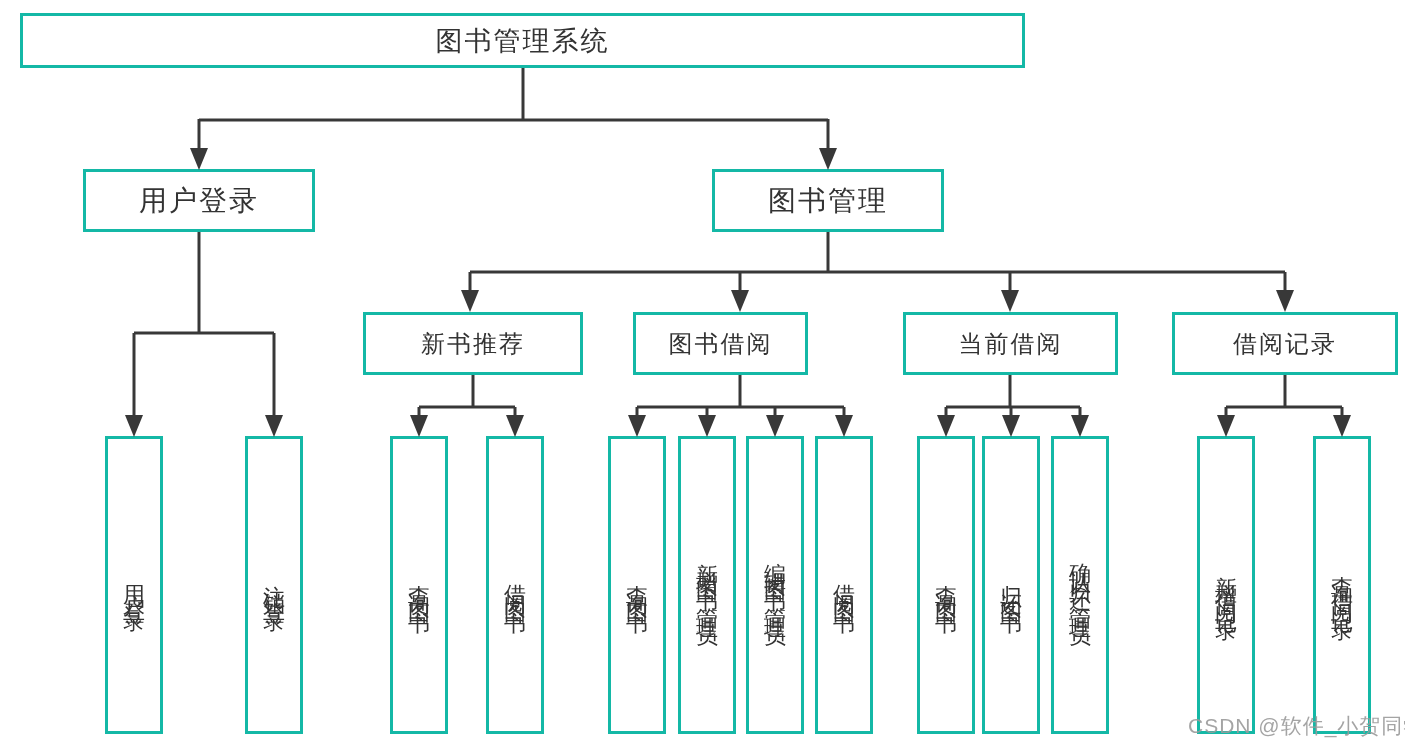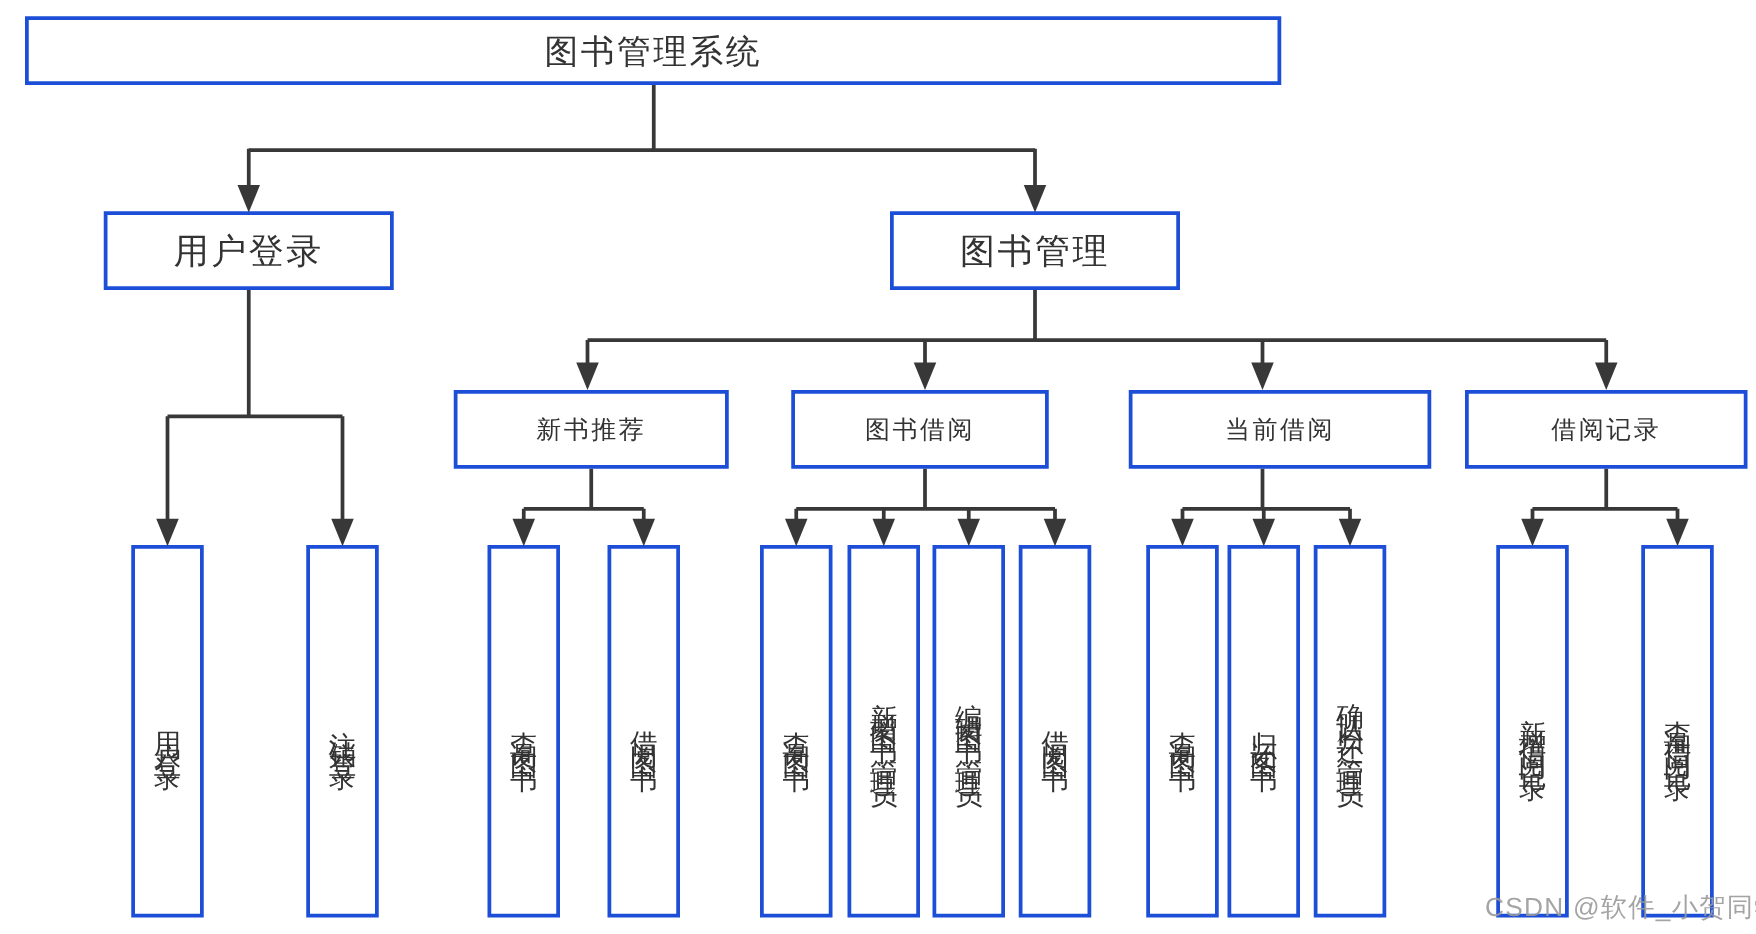--- a/index.html
+++ b/index.html
@@ -15,31 +15,31 @@
     position: absolute;
     left: 0; top: 0;
     width: 1405px; height: 747px;
     z-index: 5;
     pointer-events: none;
   }
   .node {
     position: absolute;
     box-sizing: border-box;
     background: #ffffff;
-    border: 3px solid #1d4ed8;
+    border: 3px solid #14b8a6;
     color: #333333;
     display: flex;
     align-items: center;
     justify-content: center;
     z-index: 1;
     letter-spacing: 2px;
   }
   .root  { left: 20px;  top: 13px;  width: 1005px; height: 55px; font-size: 27px; }
   .lvl2  { top: 169px;  height: 63px; font-size: 28px; }
-  .lvl3  { top: 312px;  height: 63px; font-size: 20px; }
+  .lvl3  { top: 312px;  height: 63px; font-size: 24px; }
   .leaf  { top: 436px;  height: 298px; width: 58px; }
   .leaf span {
     writing-mode: vertical-rl;
     text-orientation: mixed;
     font-size: 22px;
     letter-spacing: 9px;
     line-height: 1;
     color: #333333;
     white-space: nowrap;
   }
@@ -59,22 +59,22 @@
 <body>
 
 <div class="stage">
 
   <div class="node root">图书管理系统</div>
 
   <div class="node lvl2" style="left:83px;  width:232px;">用户登录</div>
   <div class="node lvl2" style="left:712px; width:232px;">图书管理</div>
 
   <div class="node lvl3" style="left:363px;  width:220px;">新书推荐</div>
-  <div class="node lvl3" style="left:633px;  width:206px;">图书借阅</div>
-  <div class="node lvl3" style="left:903px;  width:242px;">当前借阅</div>
+  <div class="node lvl3" style="left:633px;  width:175px;">图书借阅</div>
+  <div class="node lvl3" style="left:903px;  width:215px;">当前借阅</div>
   <div class="node lvl3" style="left:1172px; width:226px;">借阅记录</div>
 
   <div class="node leaf" style="left:105px;">
     <span>用户登录</span>
   </div>
   <div class="node leaf" style="left:245px;">
     <span>注销登录</span>
   </div>
 
   <div class="node leaf" style="left:390px;">

